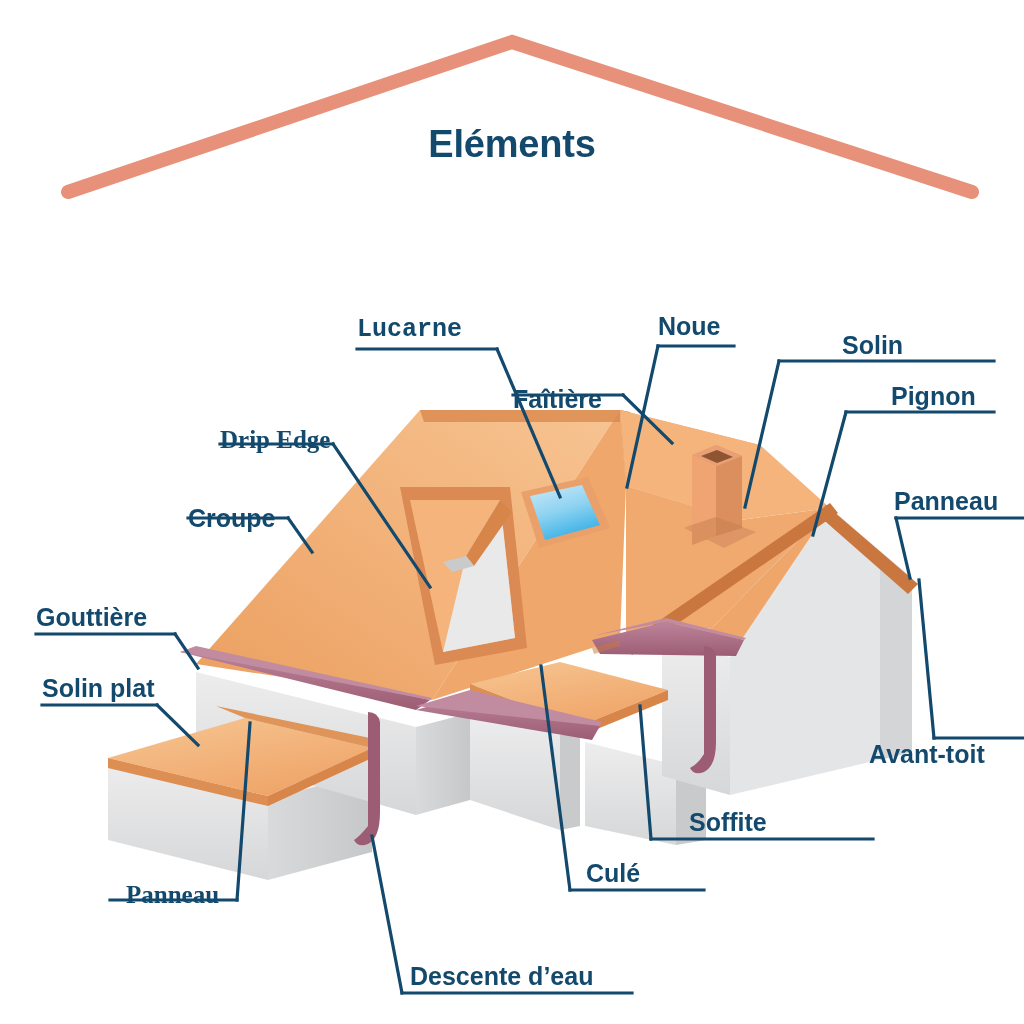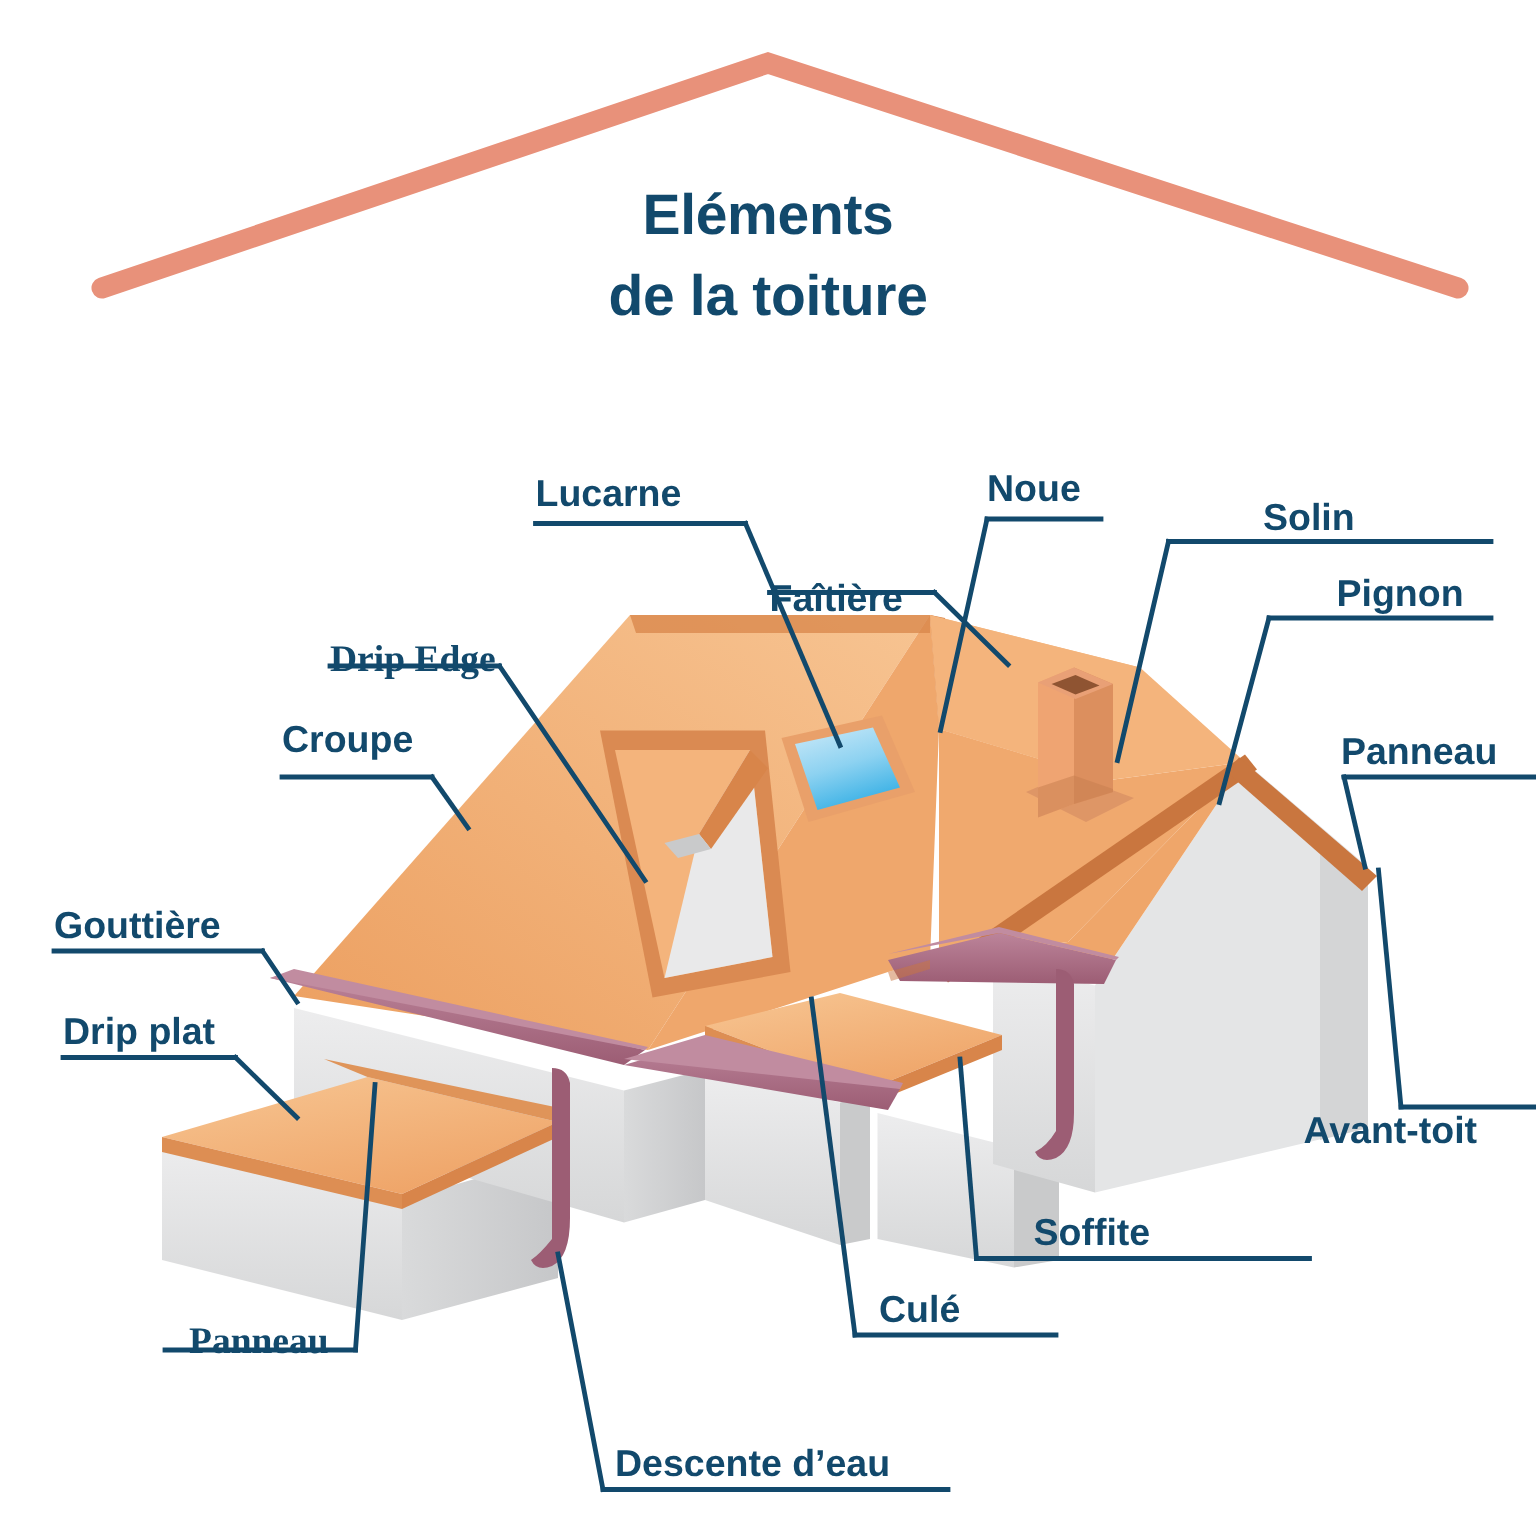--- a/index.html
+++ b/index.html
@@ -231,34 +231,33 @@
         <polyline points="570,890 541,666"></polyline>
         <line x1="651" y1="839" x2="873" y2="839"></line>
         <polyline points="651,839 640,706"></polyline>
         <line x1="934" y1="738" x2="1024" y2="738"></line>
         <polyline points="934,738 919,580"></polyline>
       </g>
   </svg>
 
   <div class="title-block">
     <div>Eléments</div>
-    <div>de la toiture</div>
   </div>
 
   <div id="labels">
-      <div class="lbl" style="left: 357px; top: 317px;">Lucarne</div>
+      <div class="lbl" style="left: 357px; top: 317px; font-family: Liberation Mono, monospace;">Lucarne</div>
       <div class="lbl" style="left: 513px; top: 363px; margin-top: 24px;">Faîtière</div>
       <div class="lbl" style="left: 658px; top: 314px;">Noue</div>
       <div class="lbl" style="left: 842px; top: 333px;">Solin</div>
       <div class="lbl" style="left: 891px; top: 384px;">Pignon</div>
       <div class="lbl" style="left: 894px; top: 489px;">Panneau</div>
       <div class="lbl serif" style="left: 220px; top: 415px;">Drip Edge</div>
-      <div class="lbl" style="left: 188px; top: 481px;">Croupe</div>
+      <div class="lbl" style="left: 188px; top: 506px;">Croupe</div>
       <div class="lbl" style="left: 36px; top: 605px;">Gouttière</div>
-      <div class="lbl" style="left: 42px; top: 676px;">Drip plat</div>
+      <div class="lbl" style="left: 42px; top: 676px;">Solin plat</div>
       <div class="lbl serif" style="left: 126px; top: 870px;">Panneau</div>
       <div class="lbl" style="left: 410px; top: 964px;">Descente d’eau</div>
       <div class="lbl" style="left: 586px; top: 861px;">Culé</div>
       <div class="lbl" style="left: 689px; top: 810px;">Soffite</div>
       <div class="lbl" style="left: 869px; top: 742px;">Avant-toit</div>
     </div>
 
 </div>
 
 </body></html>

